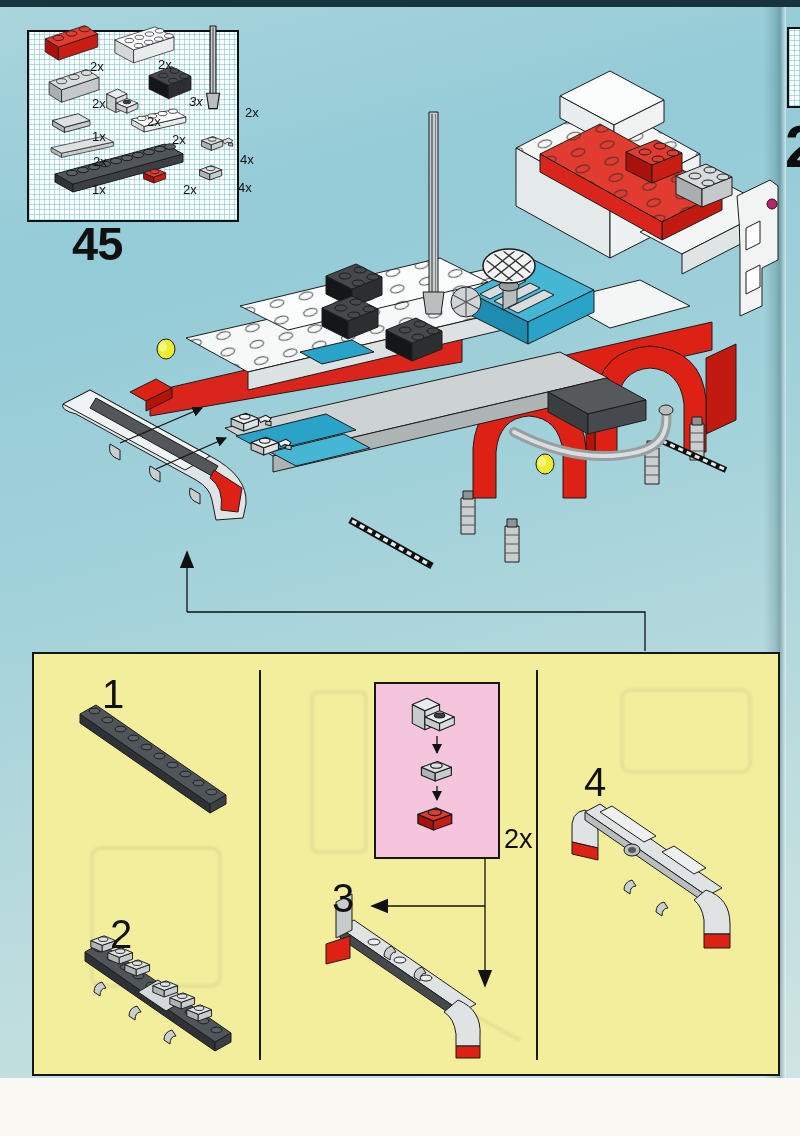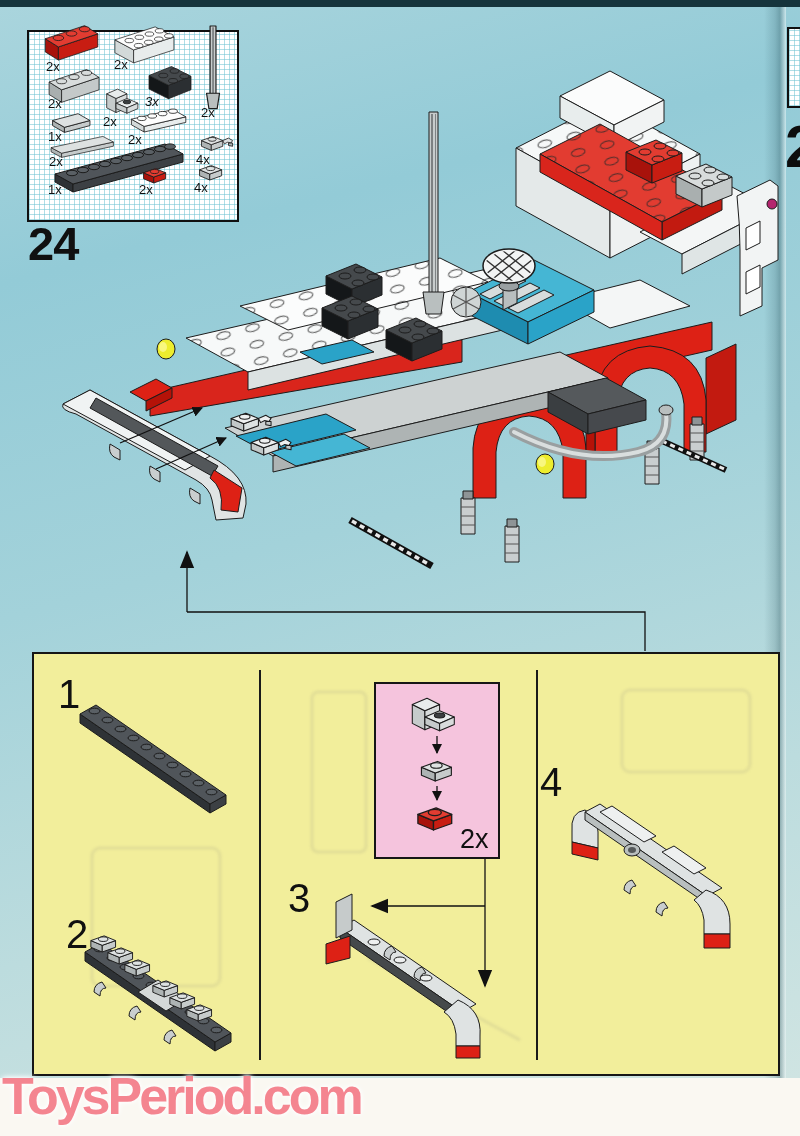--- a/index.html
+++ b/index.html
@@ -13,21 +13,21 @@
   .bottom-strip{position:absolute;left:0;top:1078px;width:800px;height:58px;background:#faf8f2;}
   .gridpaper{background-color:#ffffff;background-image:
         repeating-linear-gradient(0deg,rgba(110,195,210,.55) 0 1px,transparent 1px 5px),
         repeating-linear-gradient(90deg,rgba(110,195,210,.55) 0 1px,transparent 1px 5px);}
   .parts-box{position:absolute;left:27px;top:30px;width:208px;height:188px;border:2px solid #101010;}
   .next-grid{position:absolute;left:787px;top:27px;width:13px;height:77px;border:2px solid #101010;border-right:none;}
   .yellow-panel{position:absolute;left:32px;top:652px;width:748px;height:424px;background:#f2ee9b;border:2px solid #161616;box-sizing:border-box;}
   .divider{position:absolute;top:16px;width:2px;height:390px;background:#1a1a1a;}
   .pink-box{position:absolute;left:374px;top:682px;width:126px;height:177px;background:#f5c4dd;border:2px solid #161616;box-sizing:border-box;}
   .art{position:absolute;left:0;top:0;width:800px;height:1136px;z-index:5;}
-  .lbl{position:absolute;z-index:10;color:#101010;line-height:1;}
+  .lbl{position:absolute;z-index:10;color:#101010;line-height:1;margin-left:44px;}
   .qty{font-size:13px;}
   .stepnum-main{font-size:47px;font-weight:700;letter-spacing:-1px;}
   .stepnum{font-size:40px;font-weight:400;}
   .callout-qty{font-size:27px;font-weight:400;}
   .pagenum{font-size:14px;}
   .adj-digit{position:absolute;right:0;top:112px;width:15px;height:66px;overflow:hidden;z-index:10;}
   .adj-digit span{font-size:60px;font-weight:700;color:#0d0d0d;display:block;}
   .watermark{position:absolute;left:2px;top:1066px;z-index:12;font-size:52px;font-weight:700;letter-spacing:-3px;
         color:rgba(243,123,135,.92);text-shadow:0 0 1px #fff,0 0 4px #fff,0 0 7px #fff;}
   .s{stroke:#1c1c1c;stroke-width:1;stroke-linejoin:round;}
@@ -422,21 +422,21 @@
       <ellipse cx="632" cy="850" rx="4" ry="3" fill="#55595b"></ellipse>
       <path class="s" fill="#dfe3e3" d="M706,890 Q730,898 730,924 L730,934 L704,934 L704,920 Q702,906 694,900 Z"></path>
       <path class="s" fill="#dd2115" d="M704,934 L730,934 L730,948 L704,948 Z"></path>
       <g fill="#c9cecf">
         <path class="s" transform="translate(632,880)" d="M0,0 q-8,2 -8,10 l6,4 q0,-8 6,-8 Z"></path>
         <path class="s" transform="translate(664,902)" d="M0,0 q-8,2 -8,10 l6,4 q0,-8 6,-8 Z"></path>
       </g>
     </g>
   </svg>
 
-  <div class="lbl stepnum-main" style="left:28px;top:220px;">24</div>
+  <div class="lbl stepnum-main" style="left:28px;top:220px;">45</div>
 
   <div class="lbl qty" style="left:46px;top:60px;">2x</div>
   <div class="lbl qty" style="left:114px;top:58px;">2x</div>
   <div class="lbl qty" style="left:201px;top:106px;">2x</div>
   <div class="lbl qty" style="left:48px;top:97px;">2x</div>
   <div class="lbl qty" style="left:103px;top:115px;">2x</div>
   <div class="lbl qty" style="left:145px;top:95px;font-style:italic;">3x</div>
   <div class="lbl qty" style="left:48px;top:130px;">1x</div>
   <div class="lbl qty" style="left:128px;top:133px;">2x</div>
   <div class="lbl qty" style="left:49px;top:155px;">2x</div>
@@ -448,15 +448,14 @@
   <div class="lbl stepnum" style="left:58px;top:674px;">1</div>
   <div class="lbl stepnum" style="left:66px;top:914px;">2</div>
   <div class="lbl stepnum" style="left:288px;top:878px;">3</div>
   <div class="lbl stepnum" style="left:540px;top:762px;">4</div>
   <div class="lbl callout-qty" style="left:460px;top:826px;">2x</div>
 
   <div class="adj-digit">
     <span>2</span>
   </div>
 
-  <div class="watermark">ToysPeriod.com</div>
   <div class="lbl pagenum" style="left:20px;top:1140px;text-align:right;">22</div>
 </div>
 
 </body></html>

